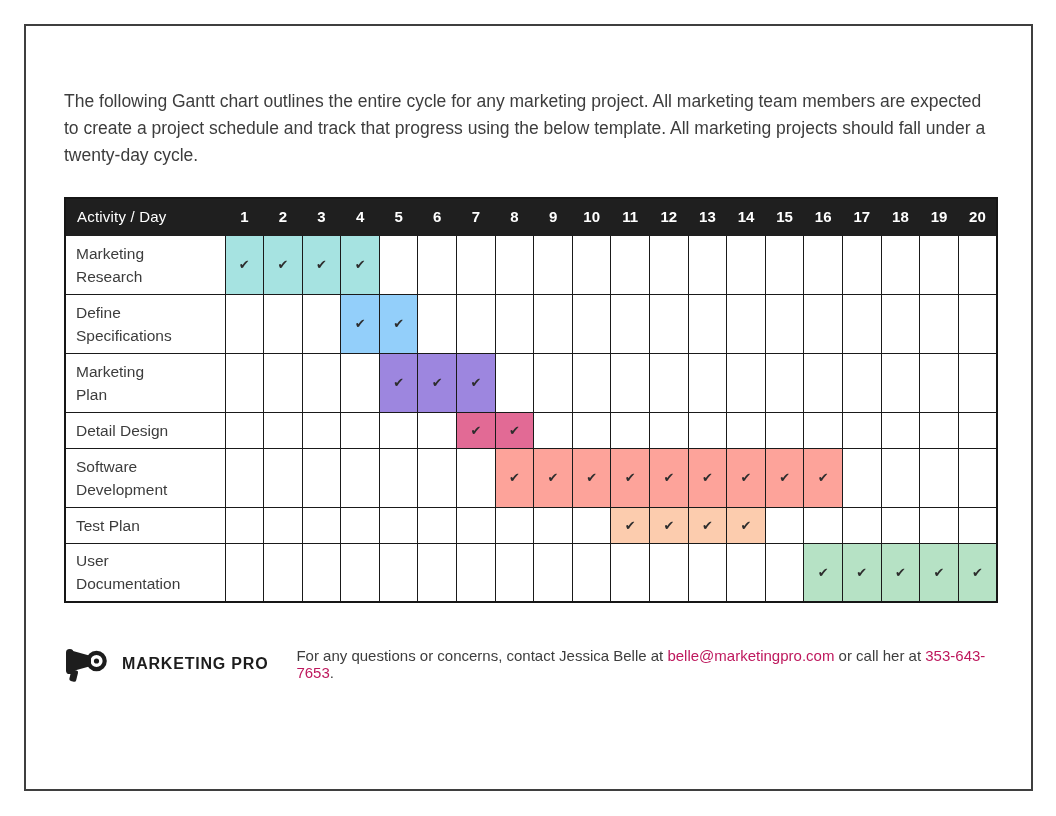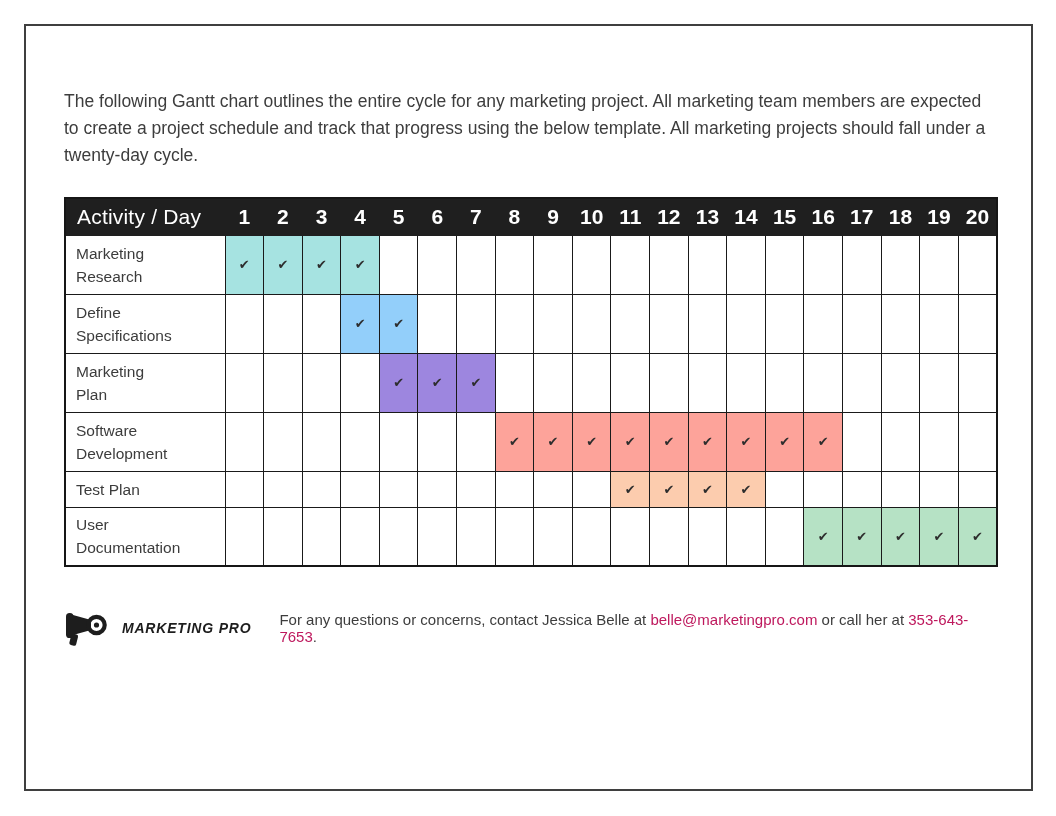--- a/index.html
+++ b/index.html
@@ -43,21 +43,21 @@
     border: 1px solid #1a1a1a;
     padding: 0;
     text-align: center;
     vertical-align: middle;
   }
   table.gantt thead tr { height: 37px; }
   table.gantt thead th {
     background: #1f1f1f;
     color: #ffffff;
     border-color: #1f1f1f;
-    font-size: 21px;
+    font-size: 15px;
     font-weight: bold;
   }
   table.gantt thead th.corner {
     text-align: left;
     padding-left: 11px;
     font-weight: normal;
     letter-spacing: 0.2px;
   }
   table.gantt tr.tall  { height: 59px; }
   table.gantt tr.short { height: 36px; }
@@ -75,26 +75,25 @@
   }
   .footer {
     margin-top: 42px;
     display: flex;
     align-items: center;
   }
   .brand { display: flex; align-items: center; }
   .brand .icon-wrap { display: inline-flex; }
   .brand-name {
     margin-left: 12px;
-    font-size: 14px;
+    font-size: 16px;
     font-weight: bold;
     letter-spacing: 0.8px;
     color: #1d1d1d;
     white-space: nowrap;
-    font-style: italic;
   }
   p.contact {
     margin: 0 0 0 28px;
     font-size: 15px;
     color: #3d3d3d;
   }
   .contact a.link {
     color: #be185d;
     text-decoration: none;
     cursor: pointer;
@@ -220,20 +219,43 @@
           <td></td>
           <td></td>
           <td></td>
           <td></td>
           <td></td>
           <td></td>
           <td></td>
           <td></td>
           <td></td>
         </tr>
+        <tr class="short">
+          <td class="label">Detail Design</td>
+          <td></td>
+          <td></td>
+          <td></td>
+          <td></td>
+          <td></td>
+          <td></td>
+          <td class="checked" style="background: rgb(226, 106, 149);">✔</td>
+          <td class="checked" style="background: rgb(226, 106, 149);">✔</td>
+          <td></td>
+          <td></td>
+          <td></td>
+          <td></td>
+          <td></td>
+          <td></td>
+          <td></td>
+          <td></td>
+          <td></td>
+          <td></td>
+          <td></td>
+          <td></td>
+        </tr>
         <tr class="tall">
           <td class="label">Software<br>Development</td>
           <td></td>
           <td></td>
           <td></td>
           <td></td>
           <td></td>
           <td></td>
           <td></td>
           <td class="checked" style="background: rgb(253, 163, 154);">✔</td>

